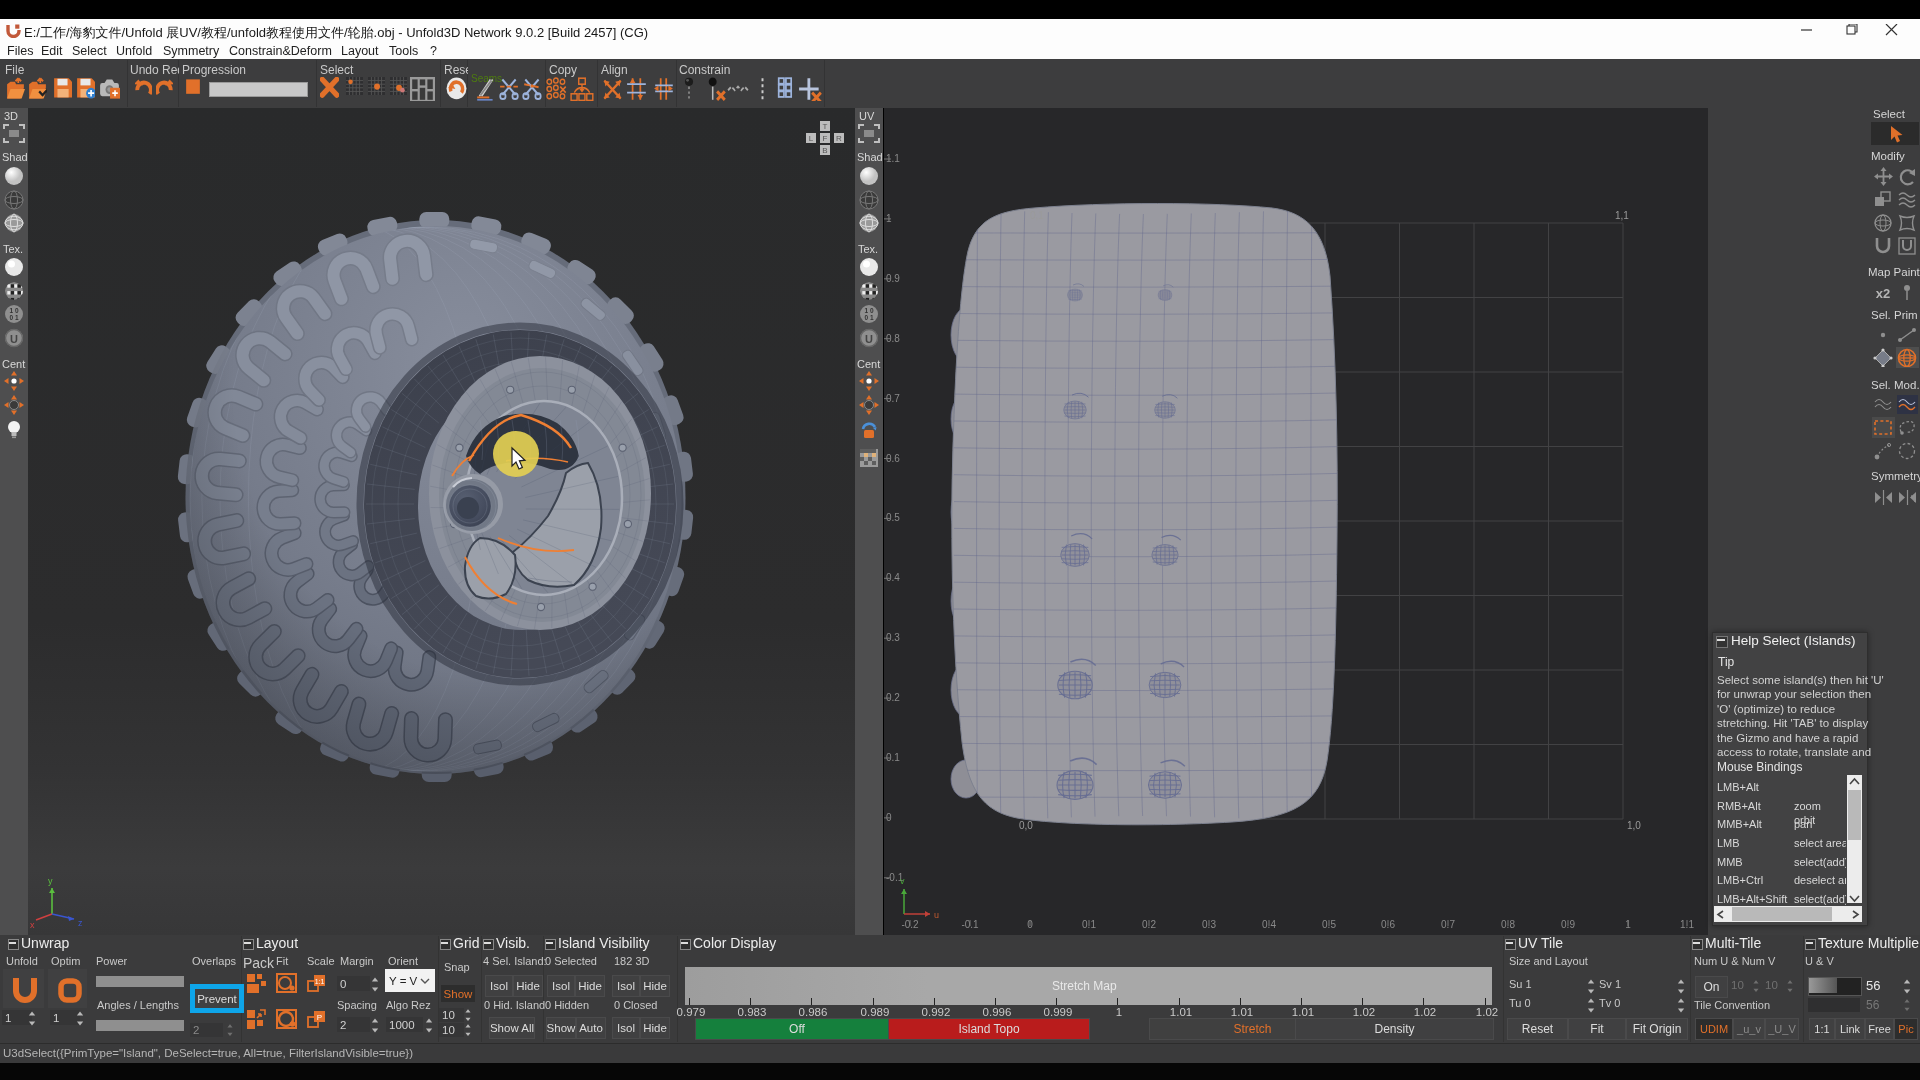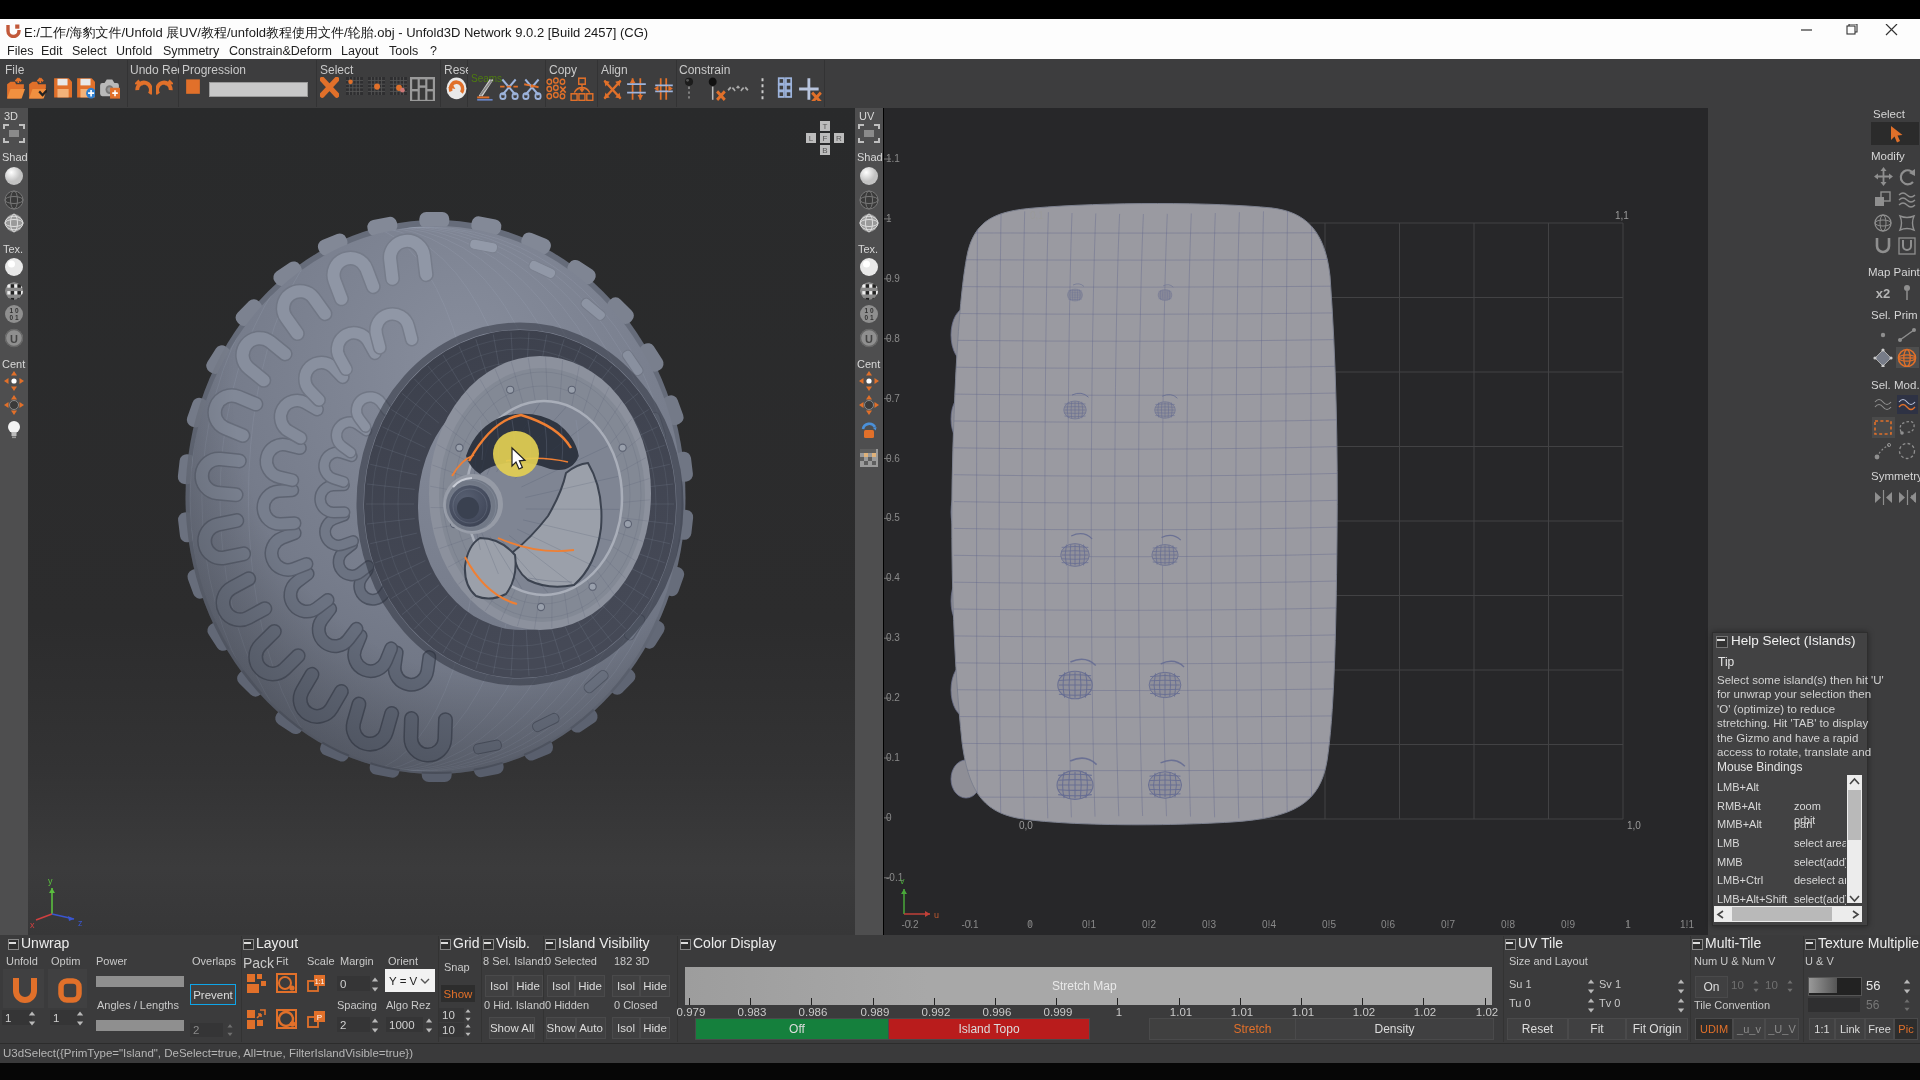--- a/index.html
+++ b/index.html
@@ -1398,21 +1398,21 @@
     <path d="M5 16.6 l3.2 -4.0 h-6.3 z" fill="#b9b9b9"></path>
   </svg>
 <div class="abs" style="left:50px;top:1010px;width:27px;height:15px;background:#353536;color:#d0d0d0;font-size:11.5px;display:flex;align-items:center;padding-left:3px">1</div>
 <svg style="position:absolute;left:75px;top:1009px" width="10" height="18" viewBox="0 0 10 18">
     <path d="M5 2.6 l3.2 4.0 h-6.3 z" fill="#b9b9b9"></path>
     <path d="M5 16.6 l3.2 -4.0 h-6.3 z" fill="#b9b9b9"></path>
   </svg>
 <div class="abs" style="left:96px;top:976px;width:88px;height:11px;background:#8f8f8f"></div>
 <div class="abs" style="left:97px;top:999px;font-size:11px;color:#c9c9c9;white-space:nowrap">Angles / Lengths</div>
 <div class="abs" style="left:96px;top:1020px;width:88px;height:11px;background:#8f8f8f"></div>
-<div class="abs" style="left:190px;top:984px;width:44px;height:19px;background:#404041;border:1px solid #0ea5e9;color:#dcdcdc;font-size:11.5px;display:flex;align-items:center;justify-content:center;white-space:nowrap">Prevent</div>
+<div class="abs" style="left:190px;top:984px;width:44px;height:19px;background:#404041;border:5px solid #0ea5e9;color:#dcdcdc;font-size:11.5px;display:flex;align-items:center;justify-content:center;white-space:nowrap">Prevent</div>
 <div class="abs" style="left:190px;top:1023px;width:30px;height:14px;background:#353536;color:#8a8a8a;font-size:11.5px;display:flex;align-items:center;padding-left:3px">2</div>
 <svg style="position:absolute;left:225px;top:1022px" width="10" height="18" viewBox="0 0 10 18">
     <path d="M5 2.2 l2.6 3.3 h-5.2 z" fill="#6f6f6f"></path>
     <path d="M5 14.0 l2.6 -3.3 h-5.2 z" fill="#6f6f6f"></path>
   </svg>
 <div class="abs" style="left:243px;top:939px;width:9px;height:9px;background:#2f2f2f;border:1px solid #888"></div>
 <div class="abs" style="left:244px;top:942px;width:7px;height:2px;background:#ddd"></div>
 <div class="abs" style="left:256px;top:935px;font-size:14px;color:#ececec;white-space:nowrap">Layout</div>
 <div class="abs" style="left:243px;top:955px;font-size:14px;color:#c9c9c9;white-space:nowrap">Pack</div>
 <div class="abs" style="left:276px;top:955px;font-size:11px;color:#c9c9c9;white-space:nowrap">Fit</div>
@@ -1486,21 +1486,21 @@
     <path d="M5 14.0 l2.6 -3.3 h-5.2 z" fill="#b9b9b9"></path>
   </svg>
 <div class="abs" style="left:439px;top:1023px;width:22px;height:14px;background:#353536;color:#d0d0d0;font-size:11.5px;display:flex;align-items:center;padding-left:3px">10</div>
 <svg style="position:absolute;left:463px;top:1022px" width="10" height="18" viewBox="0 0 10 18">
     <path d="M5 2.2 l2.6 3.3 h-5.2 z" fill="#b9b9b9"></path>
     <path d="M5 14.0 l2.6 -3.3 h-5.2 z" fill="#b9b9b9"></path>
   </svg>
 <div class="abs" style="left:483px;top:939px;width:9px;height:9px;background:#2f2f2f;border:1px solid #888"></div>
 <div class="abs" style="left:484px;top:942px;width:7px;height:2px;background:#ddd"></div>
 <div class="abs" style="left:496px;top:935px;font-size:14px;color:#ececec;white-space:nowrap">Visib.</div>
-<div class="abs" style="left:483px;top:955px;font-size:11px;color:#c9c9c9;white-space:nowrap">8 Sel. Island:</div>
+<div class="abs" style="left:483px;top:955px;font-size:11px;color:#c9c9c9;white-space:nowrap">4 Sel. Island:</div>
 <div class="abs" style="left:485px;top:975px;width:26px;height:20px;background:#404041;border:1px solid #4a4a4b;color:#dcdcdc;font-size:11.5px;display:flex;align-items:center;justify-content:center;white-space:nowrap">Isol</div>
 <div class="abs" style="left:513px;top:975px;width:28px;height:20px;background:#404041;border:1px solid #4a4a4b;color:#dcdcdc;font-size:11.5px;display:flex;align-items:center;justify-content:center;white-space:nowrap">Hide</div>
 <div class="abs" style="left:484px;top:999px;font-size:11px;color:#c9c9c9;white-space:nowrap">0 Hid. Island</div>
 <div class="abs" style="left:489px;top:1017px;width:44px;height:20px;background:#404041;border:1px solid #4a4a4b;color:#dcdcdc;font-size:11.5px;display:flex;align-items:center;justify-content:center;white-space:nowrap">Show All</div>
 <div class="abs" style="left:545px;top:939px;width:9px;height:9px;background:#2f2f2f;border:1px solid #888"></div>
 <div class="abs" style="left:546px;top:942px;width:7px;height:2px;background:#ddd"></div>
 <div class="abs" style="left:558px;top:935px;font-size:14px;color:#ececec;white-space:nowrap">Island Visibility</div>
 <div class="abs" style="left:545px;top:955px;font-size:11px;color:#c9c9c9;white-space:nowrap">0 Selected</div>
 <div class="abs" style="left:614px;top:955px;font-size:11px;color:#c9c9c9;white-space:nowrap">182 3D</div>
 <div class="abs" style="left:547px;top:975px;width:26px;height:20px;background:#404041;border:1px solid #4a4a4b;color:#dcdcdc;font-size:11.5px;display:flex;align-items:center;justify-content:center;white-space:nowrap">Isol</div>

